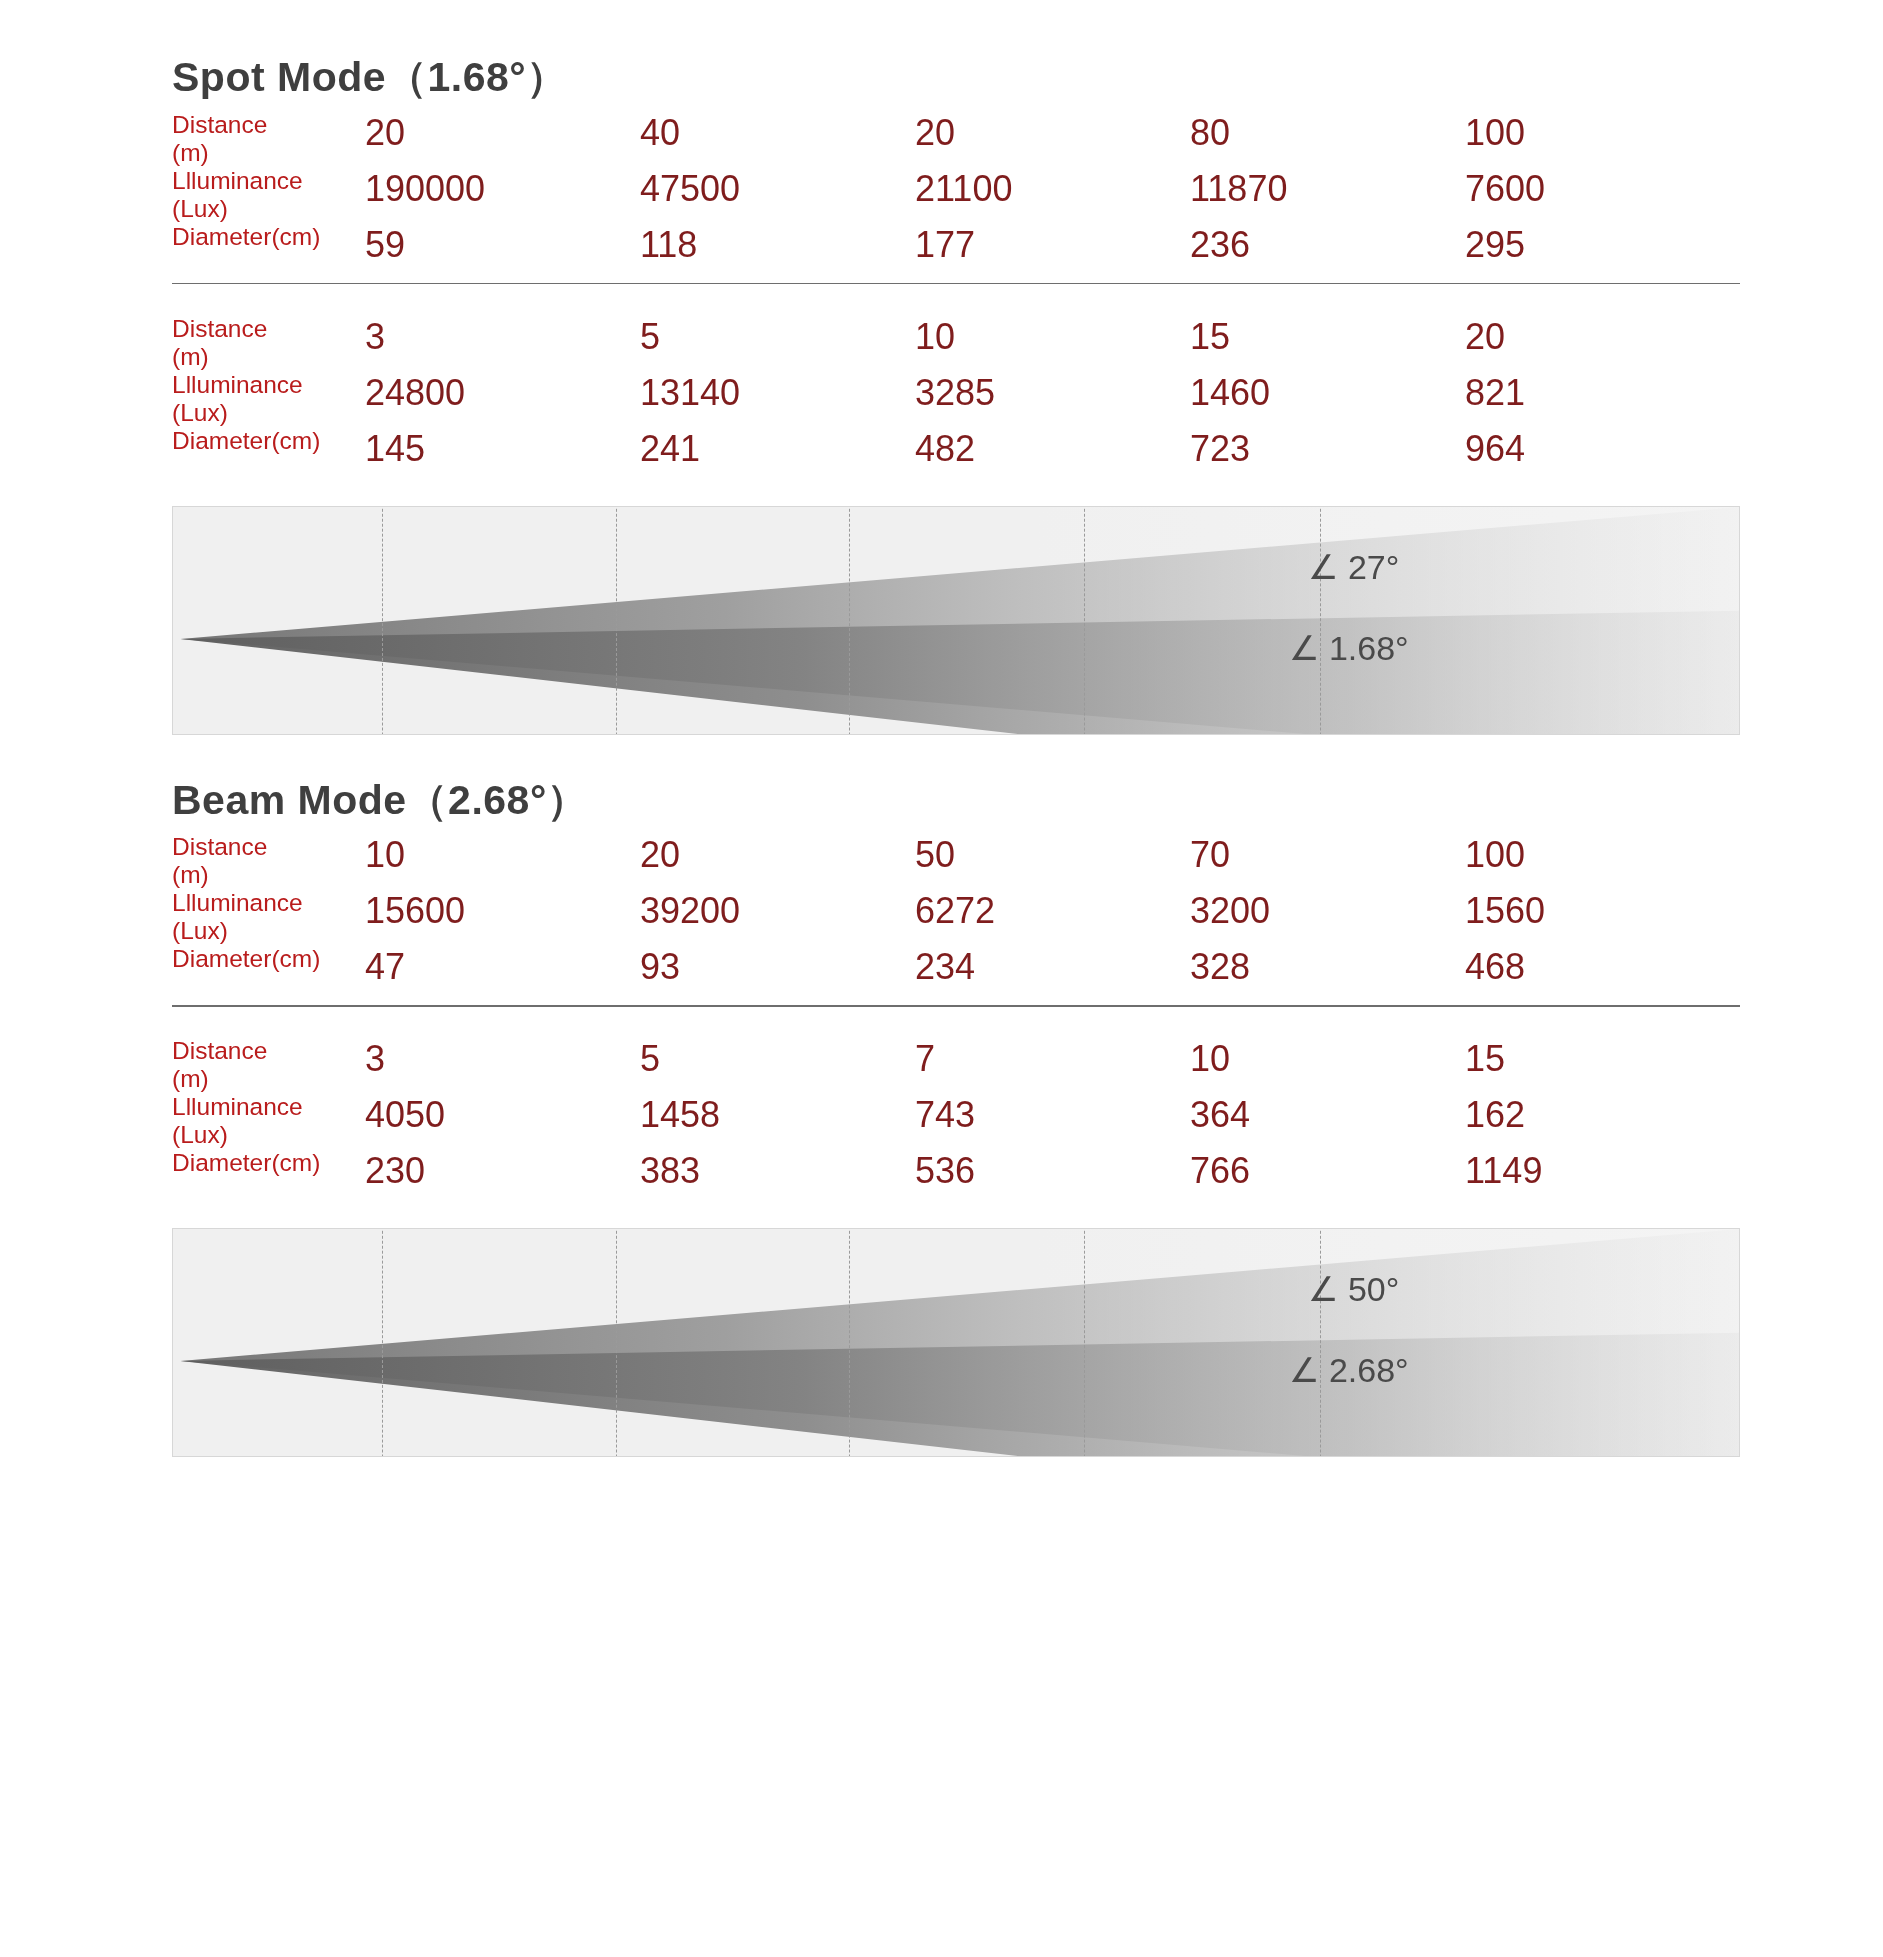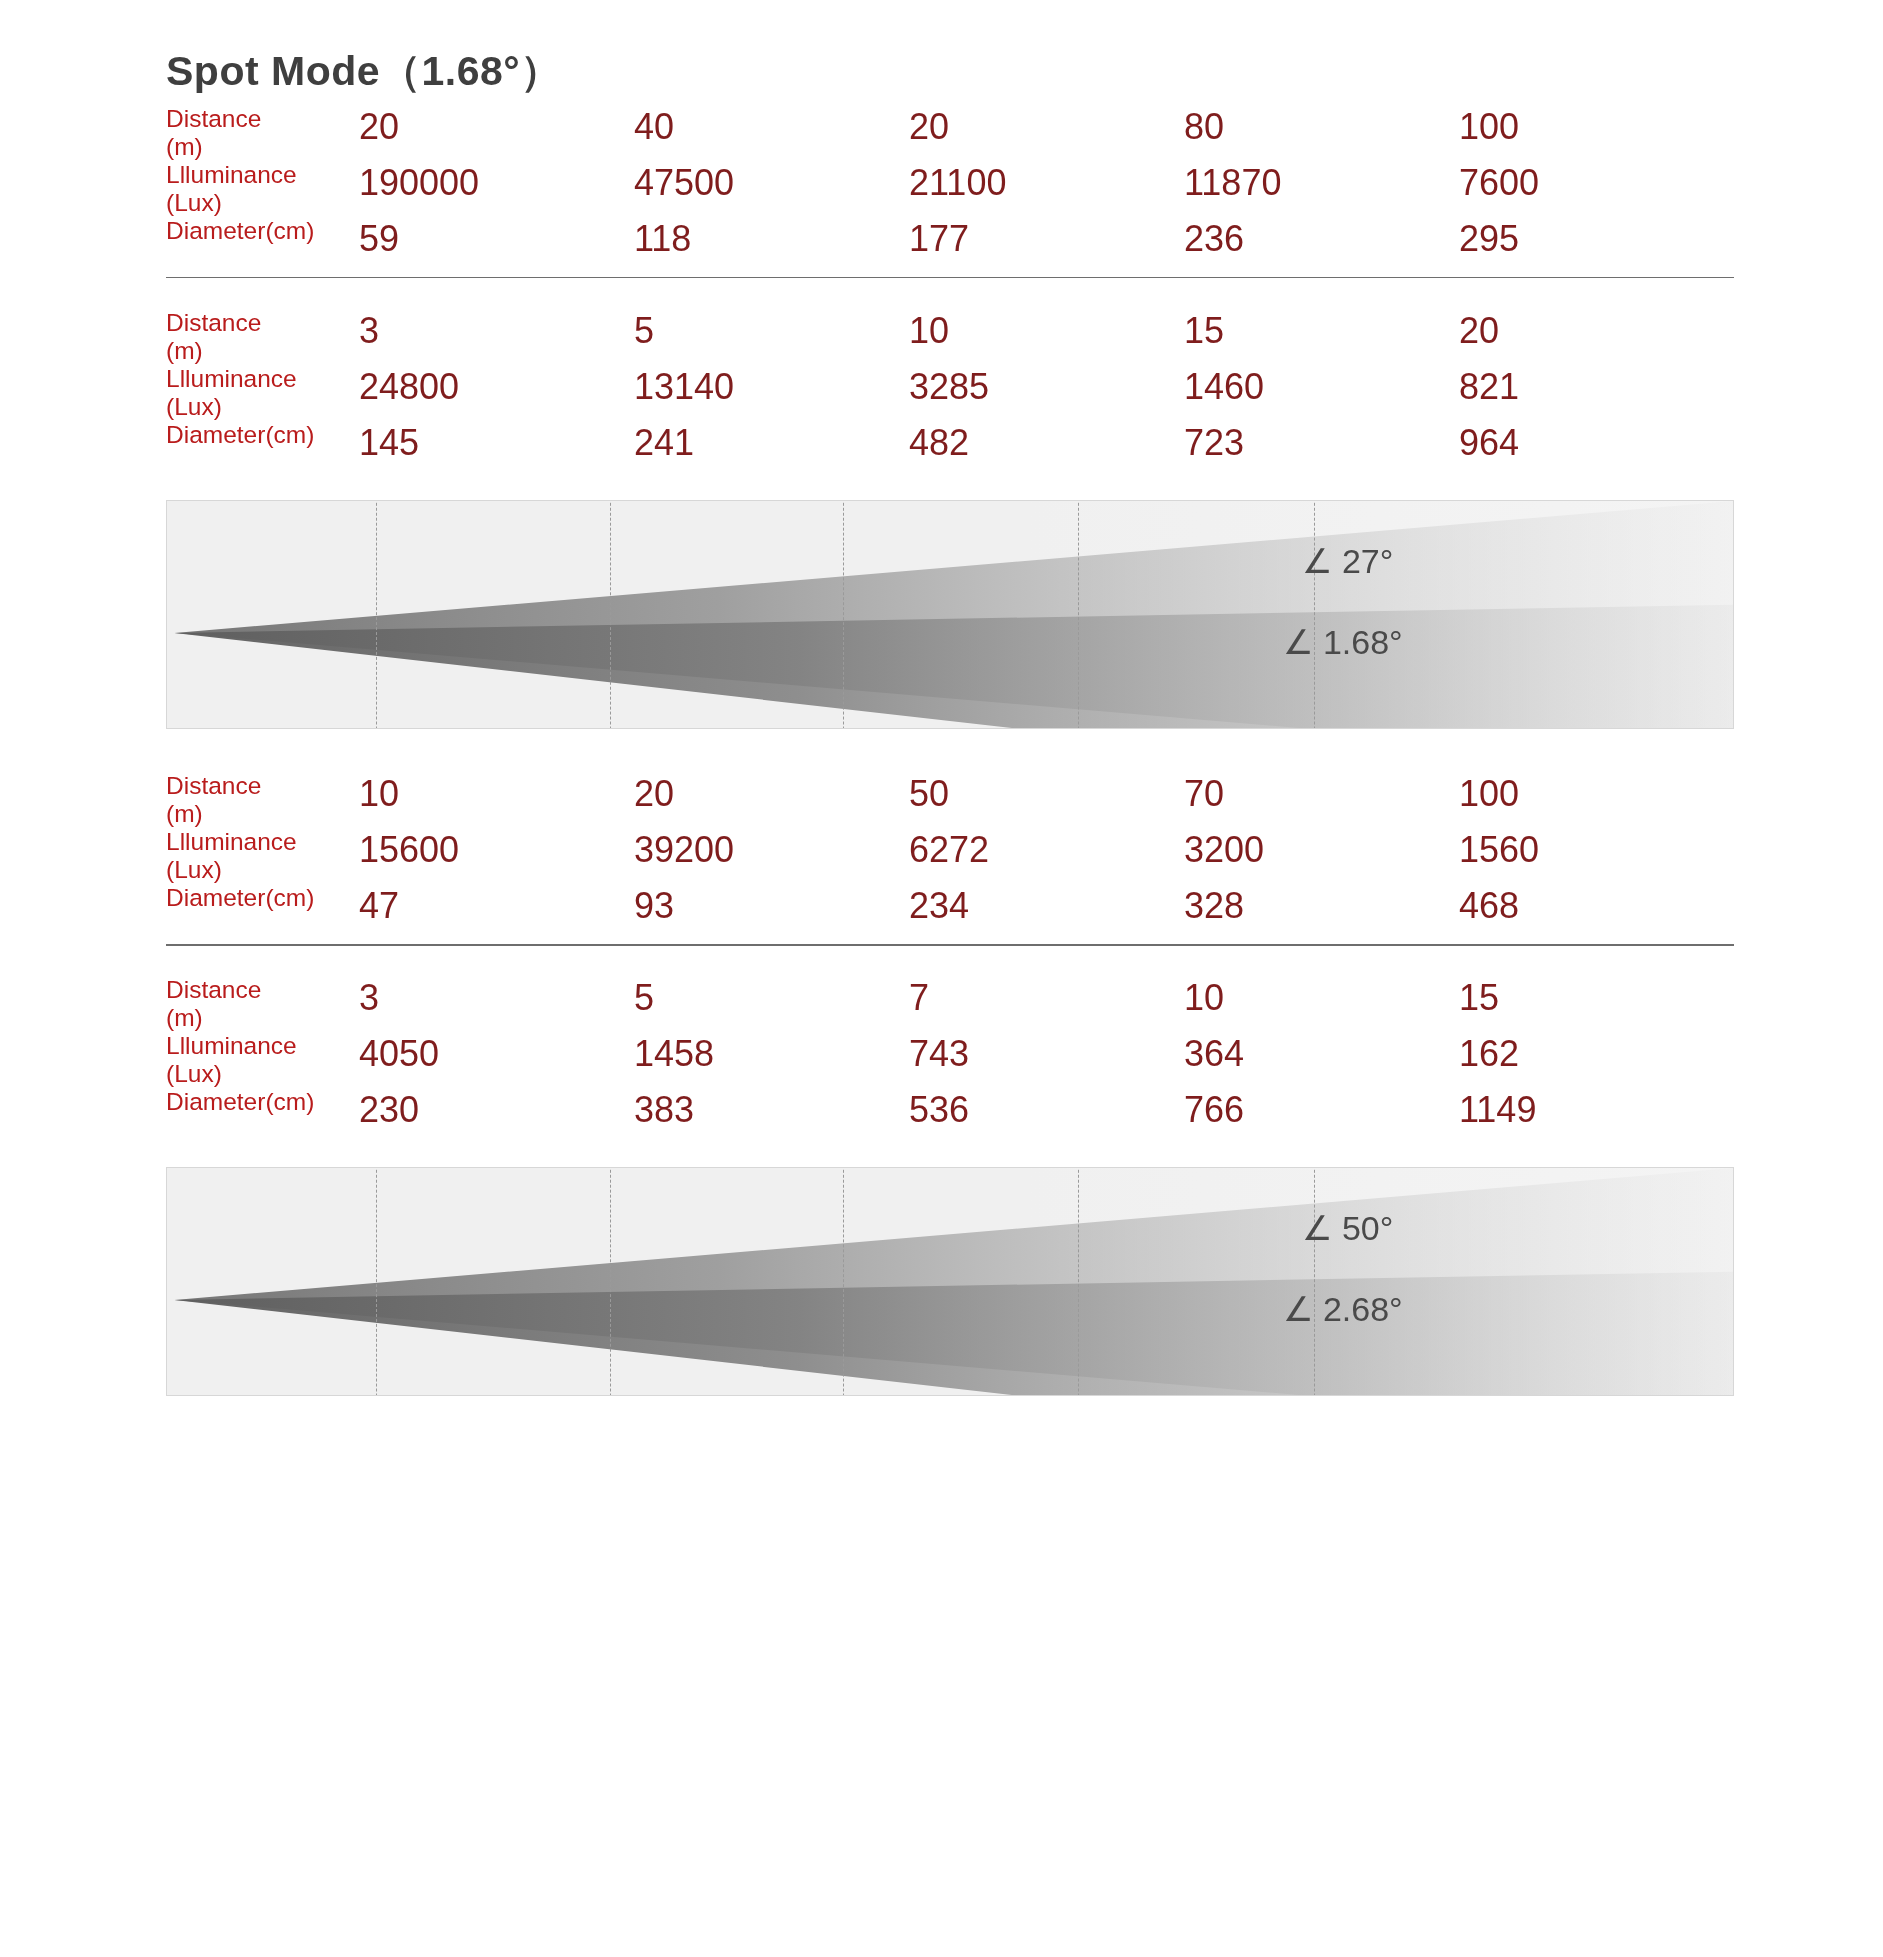--- a/index.html
+++ b/index.html
@@ -12,21 +12,21 @@
     height: 1958px;
     font-family: "Liberation Sans", sans-serif;
     color: #4a4a4a;
     overflow: hidden;
   }
   .page {
     position: relative;
     width: 1883px;
     height: 1958px;
     box-sizing: border-box;
-    padding: 6px;
+    padding: 12px;
   }
   .section {
     position: relative;
     padding: 0 160px 0 160px;
   }
   .sec-title {
     font-size: 41px;
     font-weight: bold;
     color: #3f3f3f;
     letter-spacing: 0.5px;
@@ -213,20 +213,23 @@
     <div class="tick" style="left:209px;"></div>
     <div class="tick" style="left:443px;"></div>
     <div class="tick" style="left:676px;"></div>
     <div class="tick" style="left:911px;"></div>
     <div class="tick" style="left:1147px;"></div>
     <div class="ang-label" style="left:1135px; top:40px;">∠ 27°</div>
     <div class="ang-label" style="left:1116px; top:121px;">∠ 1.68°</div>
   </div>
 
   <div class="section" style="padding-top:38px;">
+    <div class="sec-title">
+      <span>Beam Mode</span><span class="angle">（2.68°）</span>
+    </div>
     <table class="tbl">
       <tbody>
           <tr>
         <td class="row-label">
           <span>Distance</span>
           <span class="lbl2">(m)</span>
         </td>
         <td class="val">10</td>
         <td class="val">20</td>
         <td class="val">50</td>

